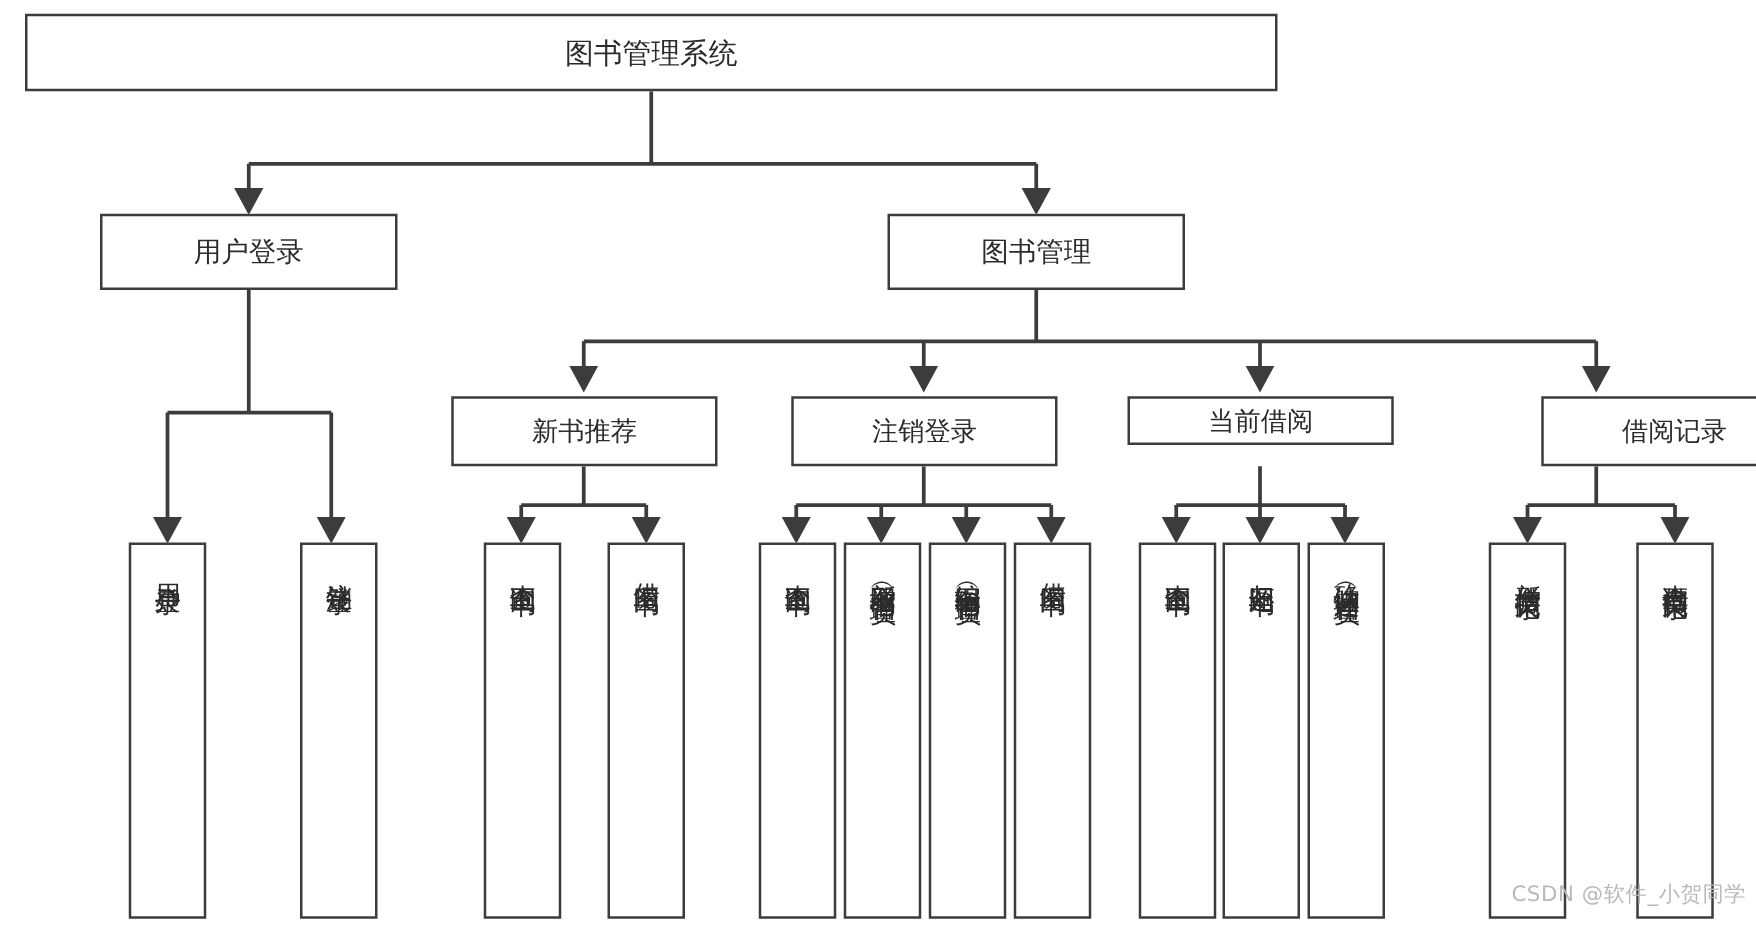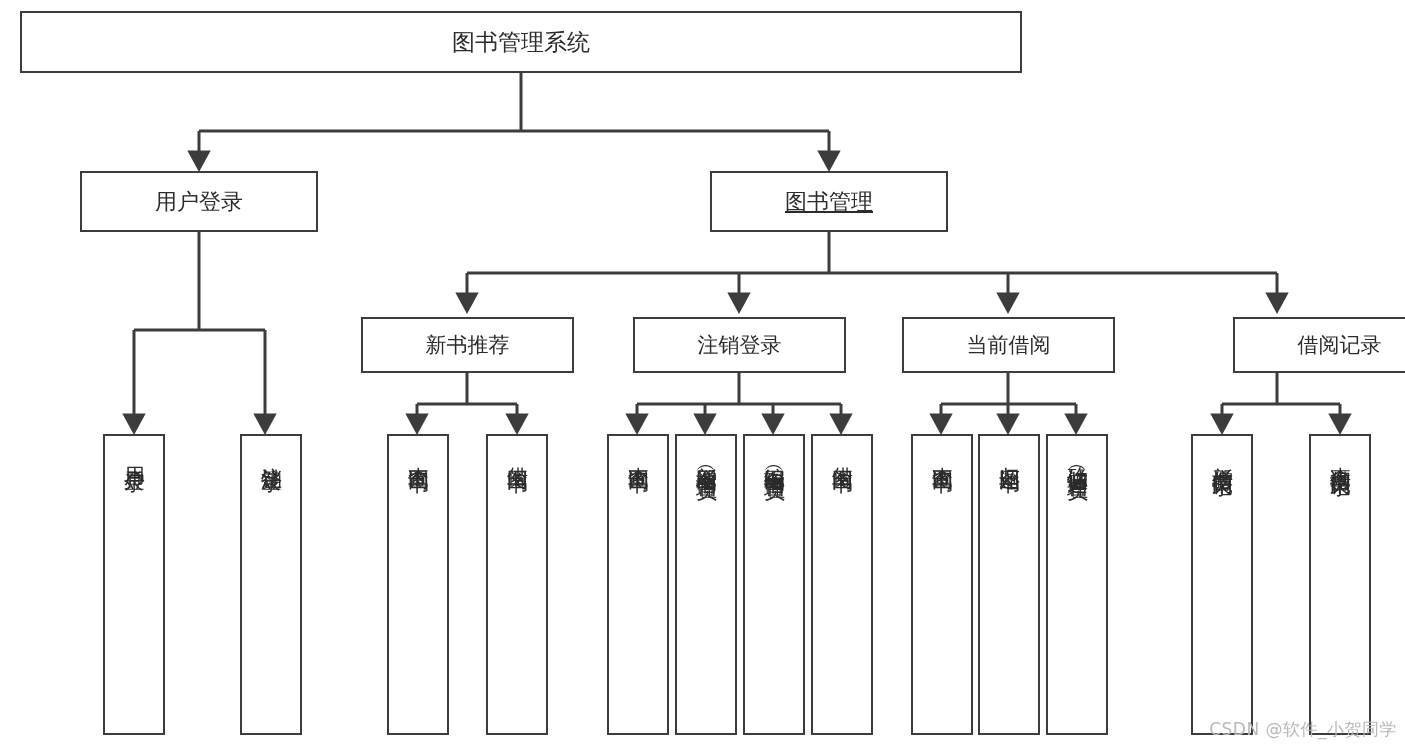--- a/index.html
+++ b/index.html
@@ -60,21 +60,21 @@
     letter-spacing: 2px;
     white-space: nowrap;
   }
   .node .htext {
     white-space: nowrap;
   }
   
   #watermark {
     position: absolute;
     right: 8px;
-    bottom: 6px;
+    bottom: 20px;
     font-size: 17px;
     color: #b9b9b9;
     white-space: nowrap;
     letter-spacing: 0.5px;
   }
 </style>
 </head>
 <body>
 
 <div id="canvas">
@@ -131,33 +131,33 @@
   </svg>
 
   <div class="node root" style="left:20px; top:11px; width:1002px; height:62px;">
     <span class="htext">图书管理系统</span>
   </div>
 
   <div class="node level2" style="left:80px; top:171px; width:238px; height:61px;">
     <span class="htext">用户登录</span>
   </div>
 
-  <div class="node level2" style="left:710px; top:171px; width:238px; height:61px;text-decoration:underline;">
+  <div class="node level2" style="left:710px; top:171px; width:238px; height:61px;">
     <span class="htext">图书管理</span>
   </div>
 
   <div class="node level3" style="left:361px; top:317px; width:213px; height:56px;">
     <span class="htext">新书推荐</span>
   </div>
 
   <div class="node level3" style="left:633px; top:317px; width:213px; height:56px;">
     <span class="htext">注销登录</span>
   </div>
 
-  <div class="node level3" style="left:902px; top:317px; width:213px; height:56px;">
+  <div class="node level3" style="left:902px; top:317px; width:213px; height:39px;">
     <span class="htext">当前借阅</span>
   </div>
 
   <div class="node level3" style="left:1233px; top:317px; width:213px; height:56px;">
     <span class="htext">借阅记录</span>
   </div>
 
   <div class="node leaf" style="left:103px; top:434px; width:62px; height:301px;">
     <span class="vtext">用户登录</span>
   </div>

